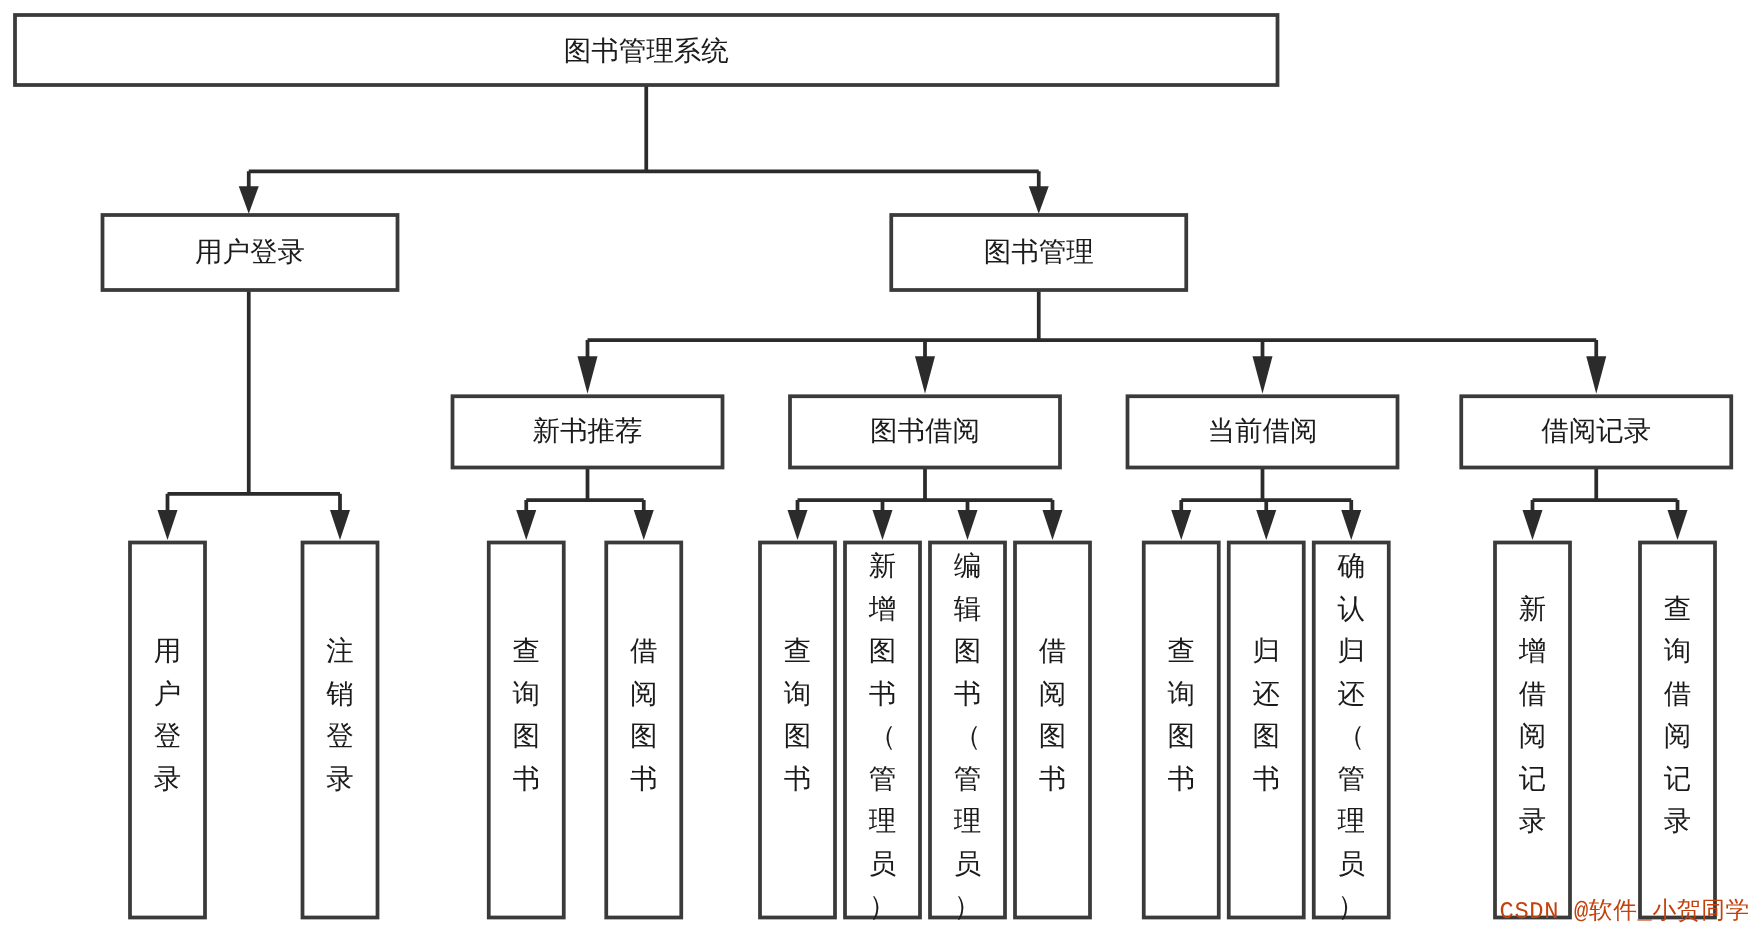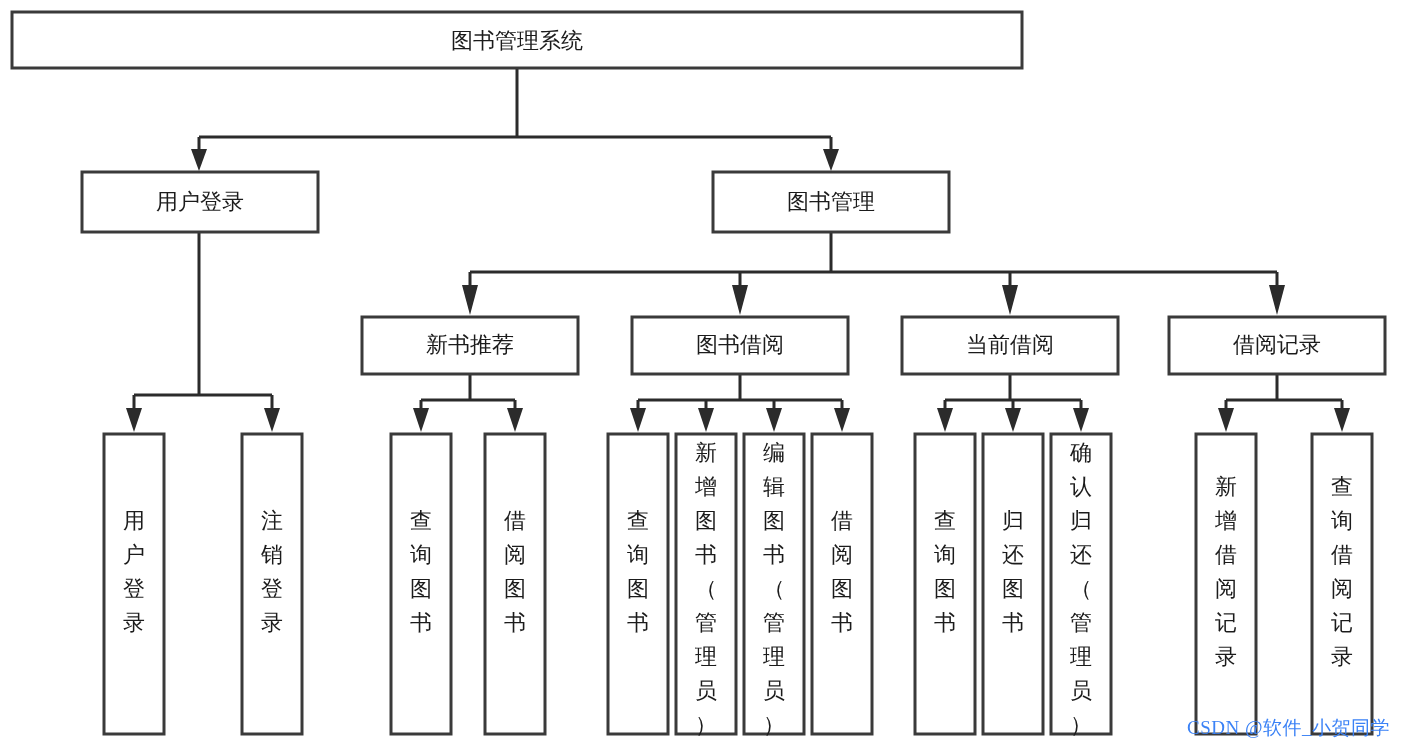--- a/index.html
+++ b/index.html
@@ -49,25 +49,25 @@
     stroke: #2b2b2b;
     stroke-width: 3;
     fill: none;
   }
   .arrow-head {
     fill: #2b2b2b;
     stroke: none;
   }
   .watermark {
     position: absolute;
-    right: 15px;
+    right: 5px;
     bottom: 6px;
-    font-family: Liberation Serif, serif;
+    font-family: Liberation Mono, monospace;
     font-size: 19px;
-    color: #3b82f6;
+    color: #c2410c;
     white-space: nowrap;
     letter-spacing: 0.5px;
   }
 </style>
 </head>
 <body>
 
 <div id="diagram-root">
   <svg id="flow-svg" viewBox="0 0 1405 747" xmlns="http://www.w3.org/2000/svg">
 

